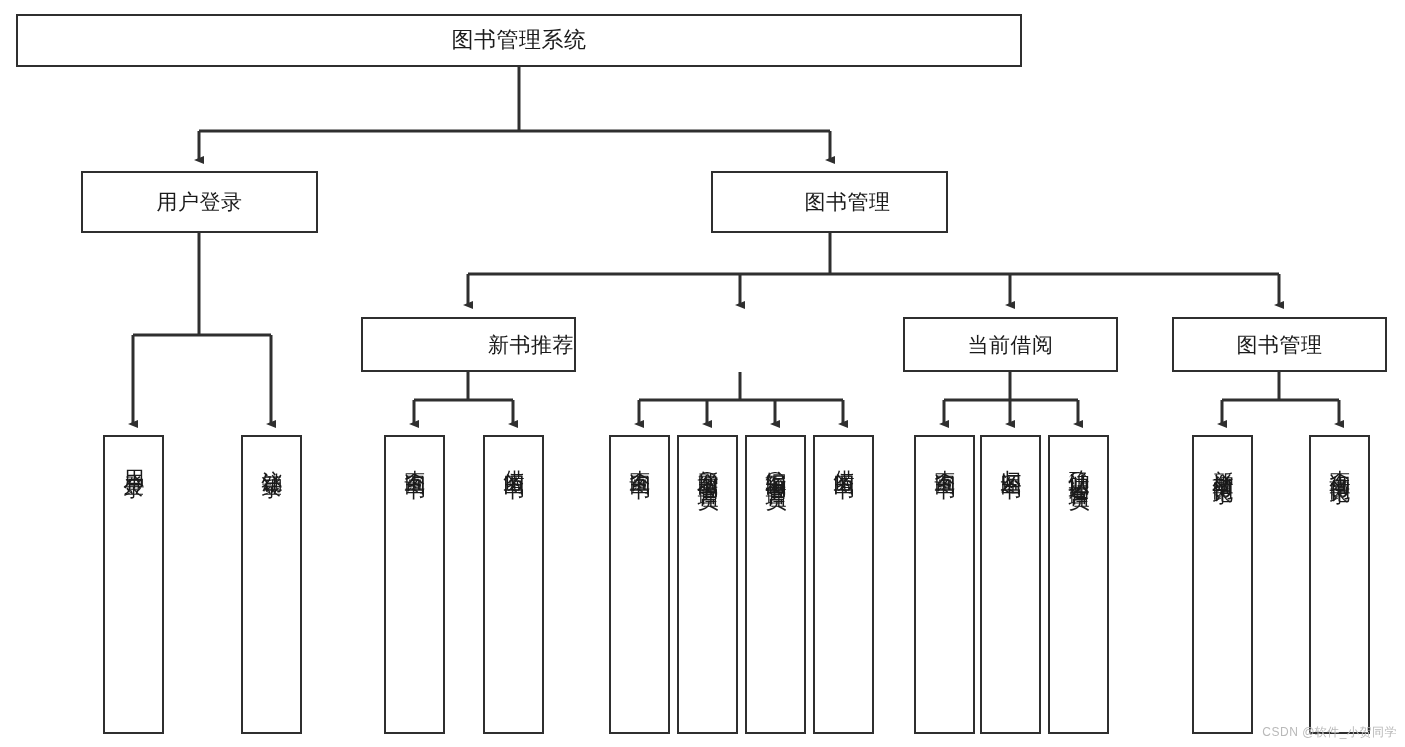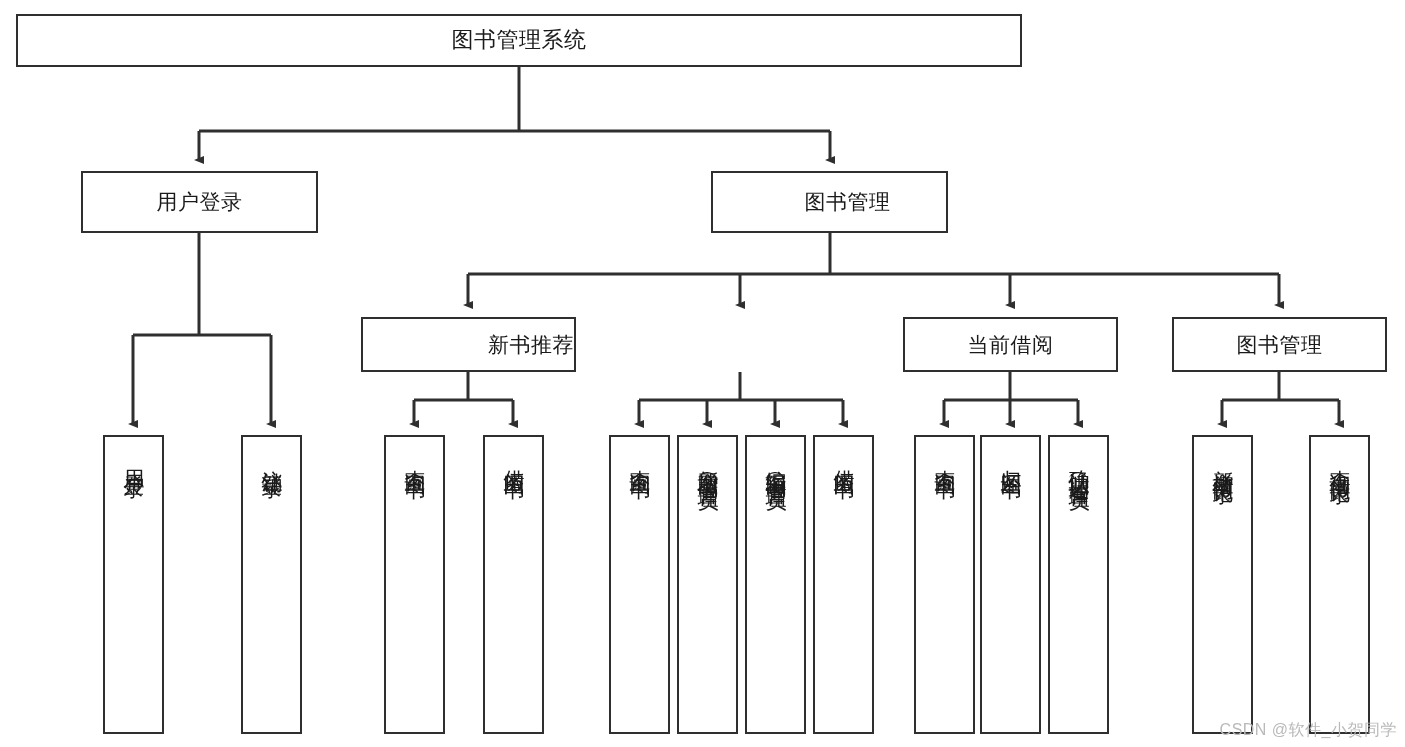--- a/index.html
+++ b/index.html
@@ -52,21 +52,21 @@
     text-orientation: upright;
     font-size: 21px;
     line-height: 1.28;
     letter-spacing: 3px;
     white-space: nowrap;
   }
   .watermark {
     position: absolute;
     right: 8px;
     bottom: 6px;
-    font-size: 16px;
+    font-size: 12px;
     color: #b9b9b9;
     letter-spacing: 0.5px;
     z-index: 5;
     white-space: nowrap;
   }
 </style>
 </head>
 <body>
 
 <div id="canvas">

